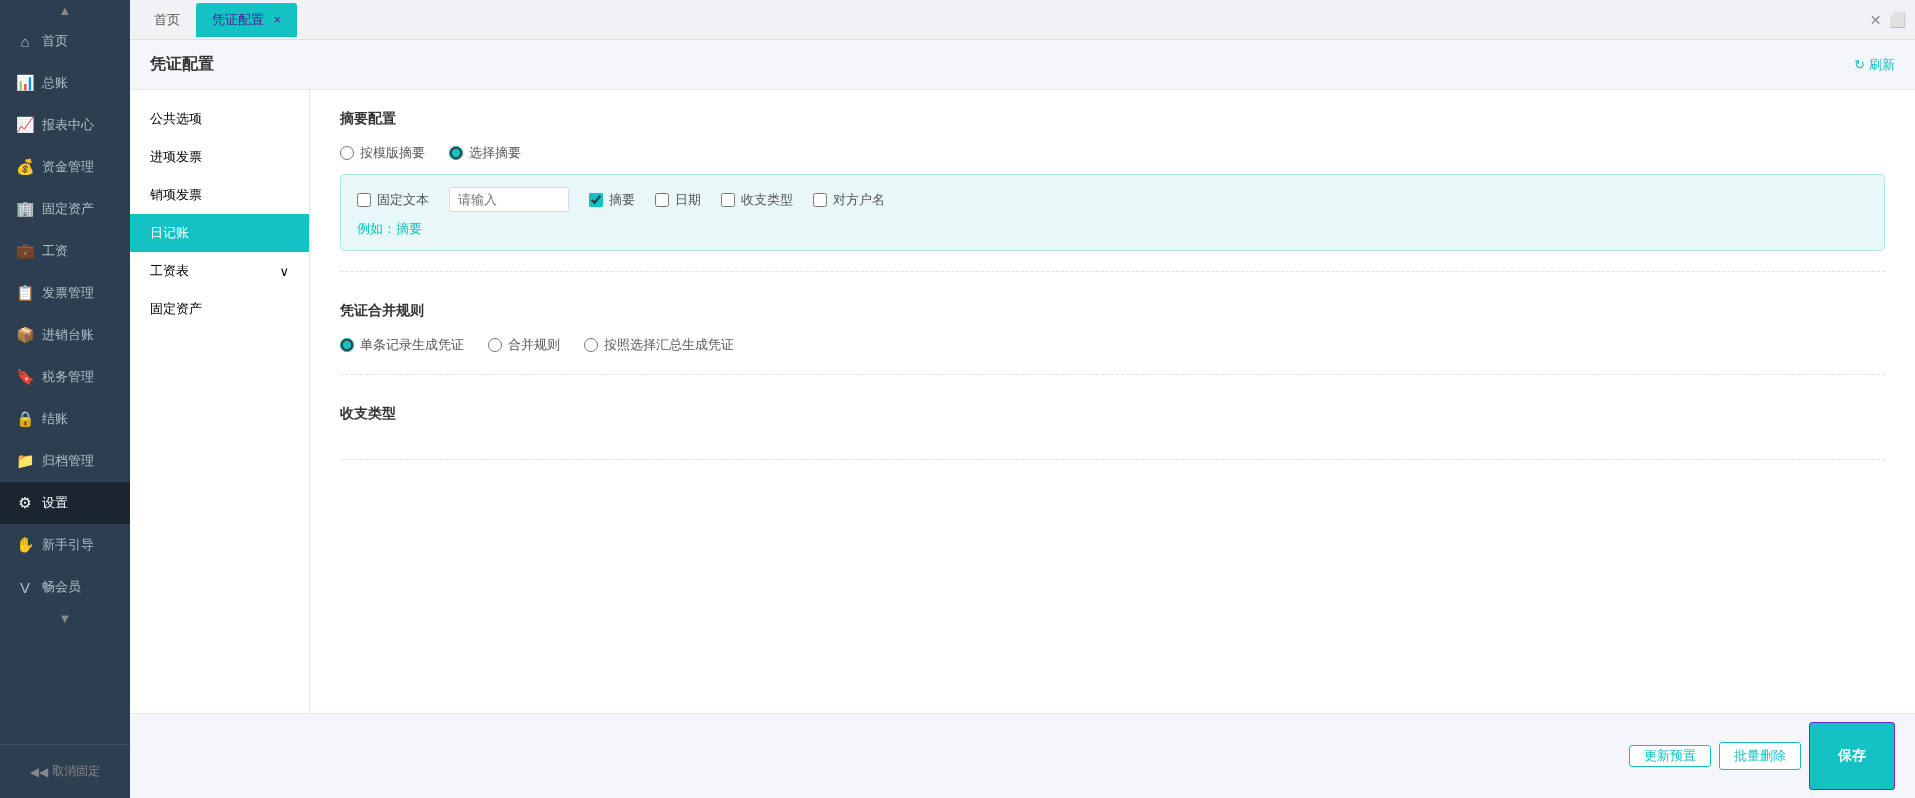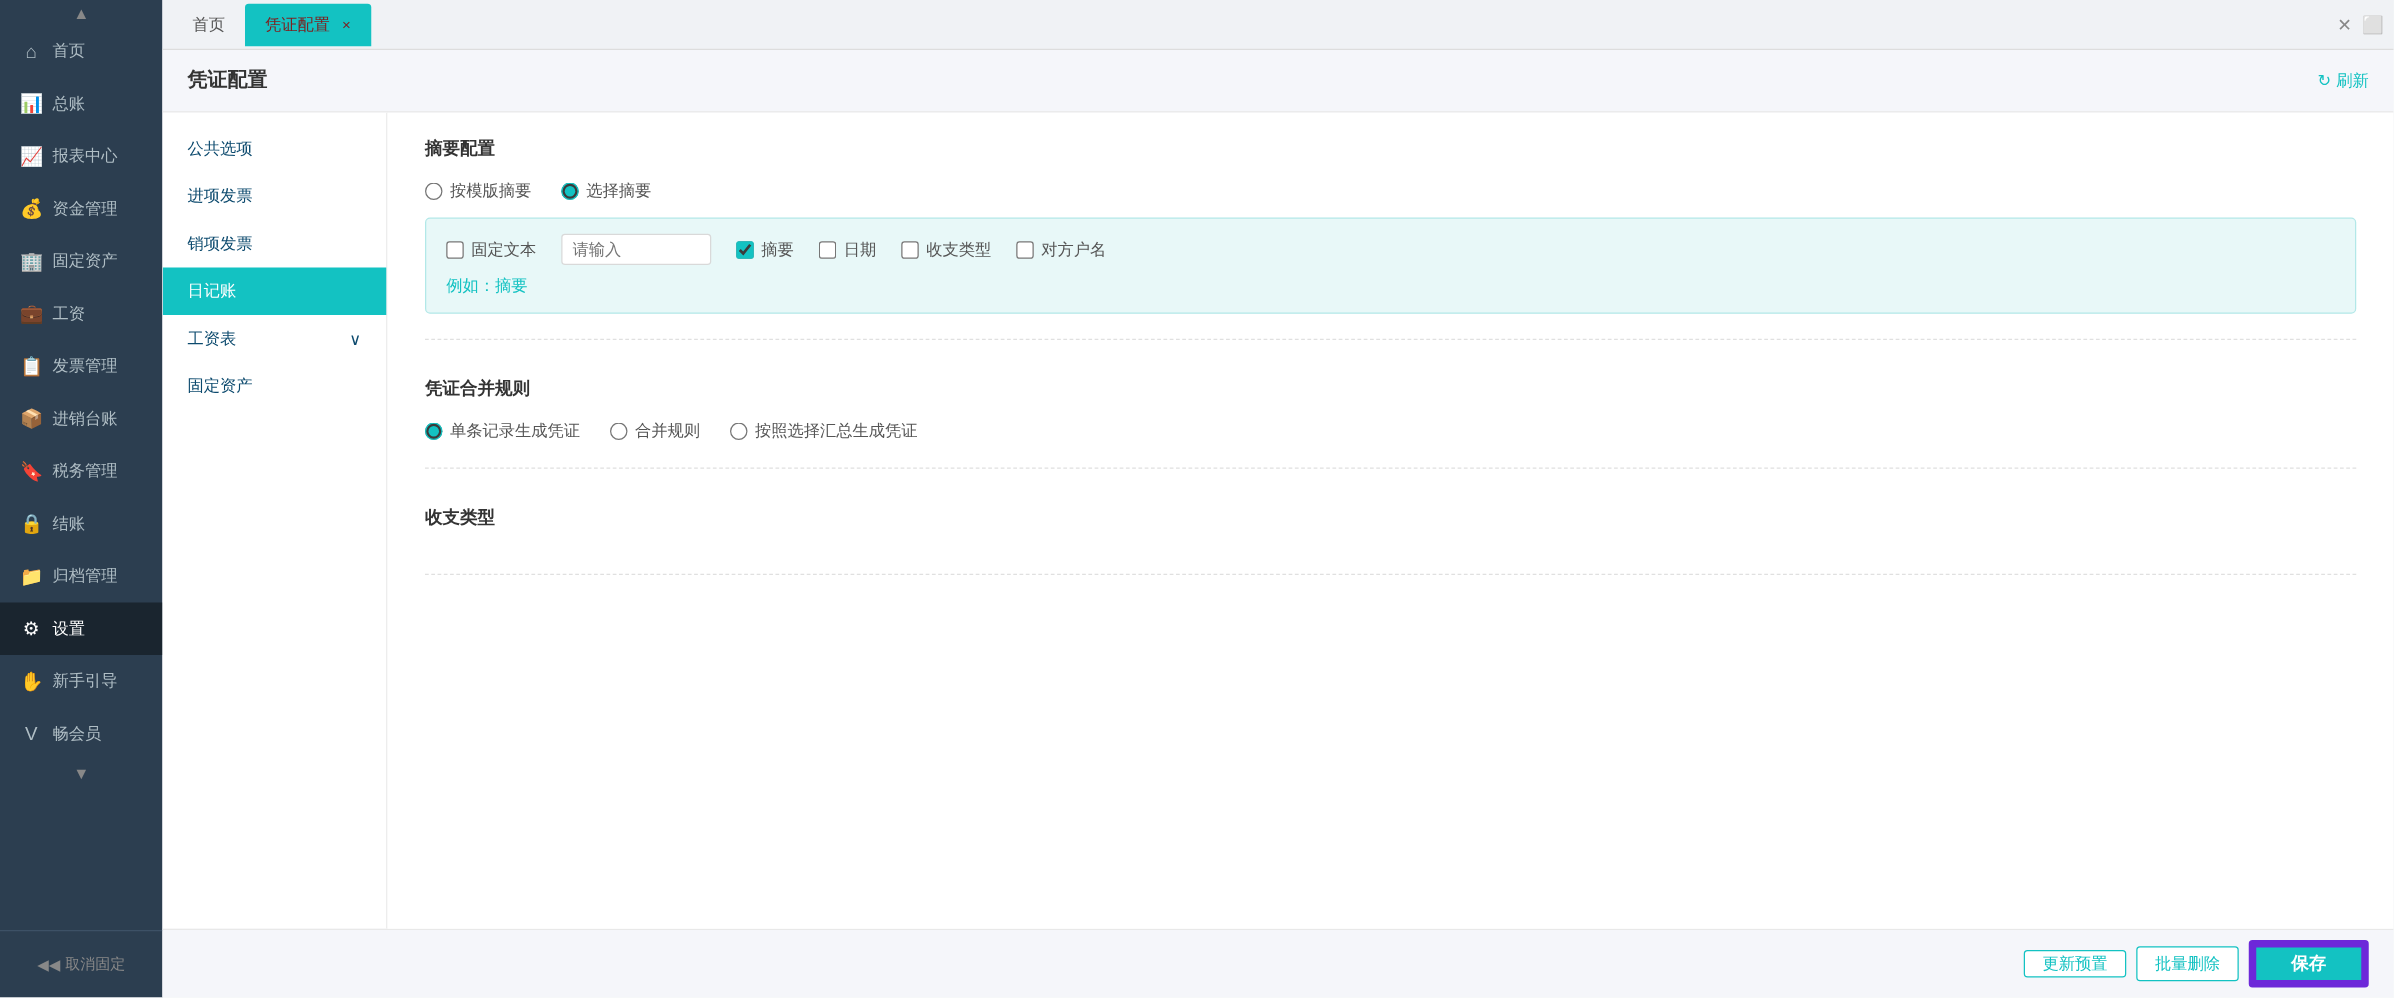--- a/index.html
+++ b/index.html
@@ -63,21 +63,21 @@
     }
     .tab-item {
       padding: 8px 16px;
       cursor: pointer;
       font-size: 13px;
       color: #555;
       white-space: nowrap;
     }
     .tab-item.active {
       background: #13c2c2;
-      color: #7f1d1d;
+      color: #4c1d95;
       border-radius: 3px 3px 0 0;
     }
     .tab-close {
       margin-left: 6px;
       cursor: pointer;
       font-size: 12px;
     }
     .tab-actions {
       margin-left: auto;
       display: flex;
@@ -129,21 +129,21 @@
       width: 180px;
       background: #fff;
       border-right: 1px solid #e8e8e8;
       padding-top: 10px;
       flex-shrink: 0;
     }
     .left-nav-item {
       padding: 10px 20px;
       cursor: pointer;
       font-size: 13px;
-      color: #0c4a6e;
+      color: #000000;
       display: flex;
       align-items: center;
       justify-content: space-between;
     }
     .left-nav-item.active { background: #13c2c2; color: #fff; }
 
     
     .right-content {
       flex: 1;
       overflow-y: auto;
@@ -249,23 +249,23 @@
       background: #fff;
       border: 1px solid #13c2c2;
       color: #13c2c2;
       padding: 4px 14px;
       border-radius: 3px;
       cursor: pointer;
       font-size: 13px;
     }
     .btn-save {
       background: #13c2c2;
-      border: 6px solid #6d28d9;
+      border: 1px solid #6d28d9;
       color: #fff;
-      padding: 4px 28px;
+      padding: 24px 28px;
       border-radius: 3px;
       cursor: pointer;
       font-size: 14px;
       font-weight: bold;
     }
 
     
     .right-content::-webkit-scrollbar { width: 8px; }
     .right-content::-webkit-scrollbar-track { background: #f1f1f1; }
     .right-content::-webkit-scrollbar-thumb { background: #ccc; border-radius: 4px; }

